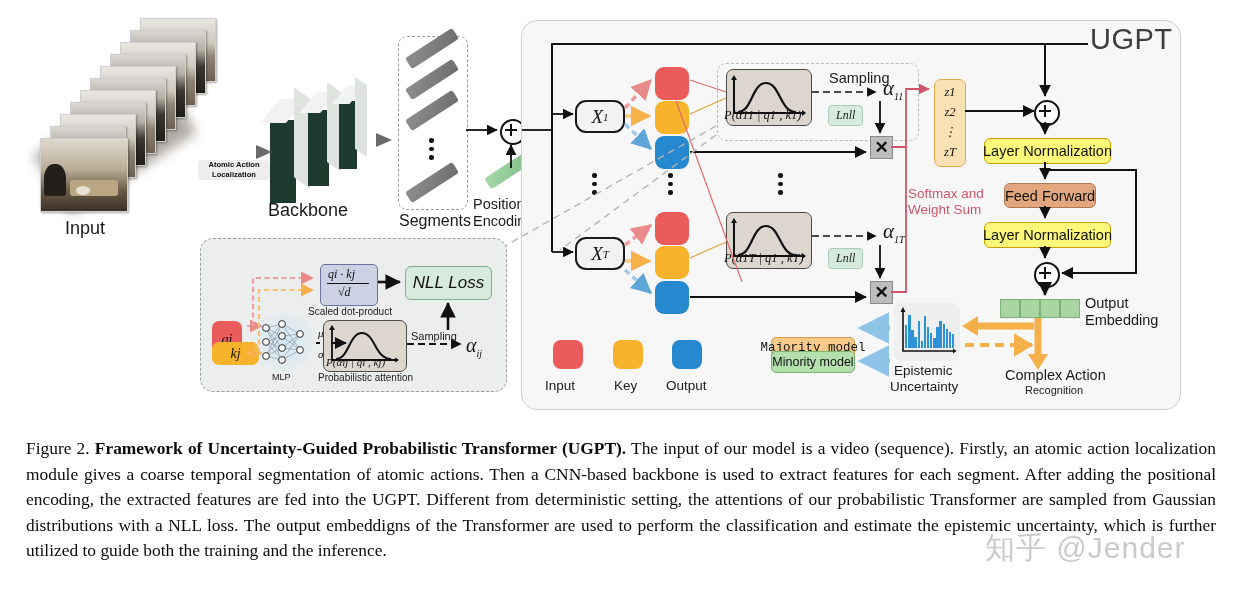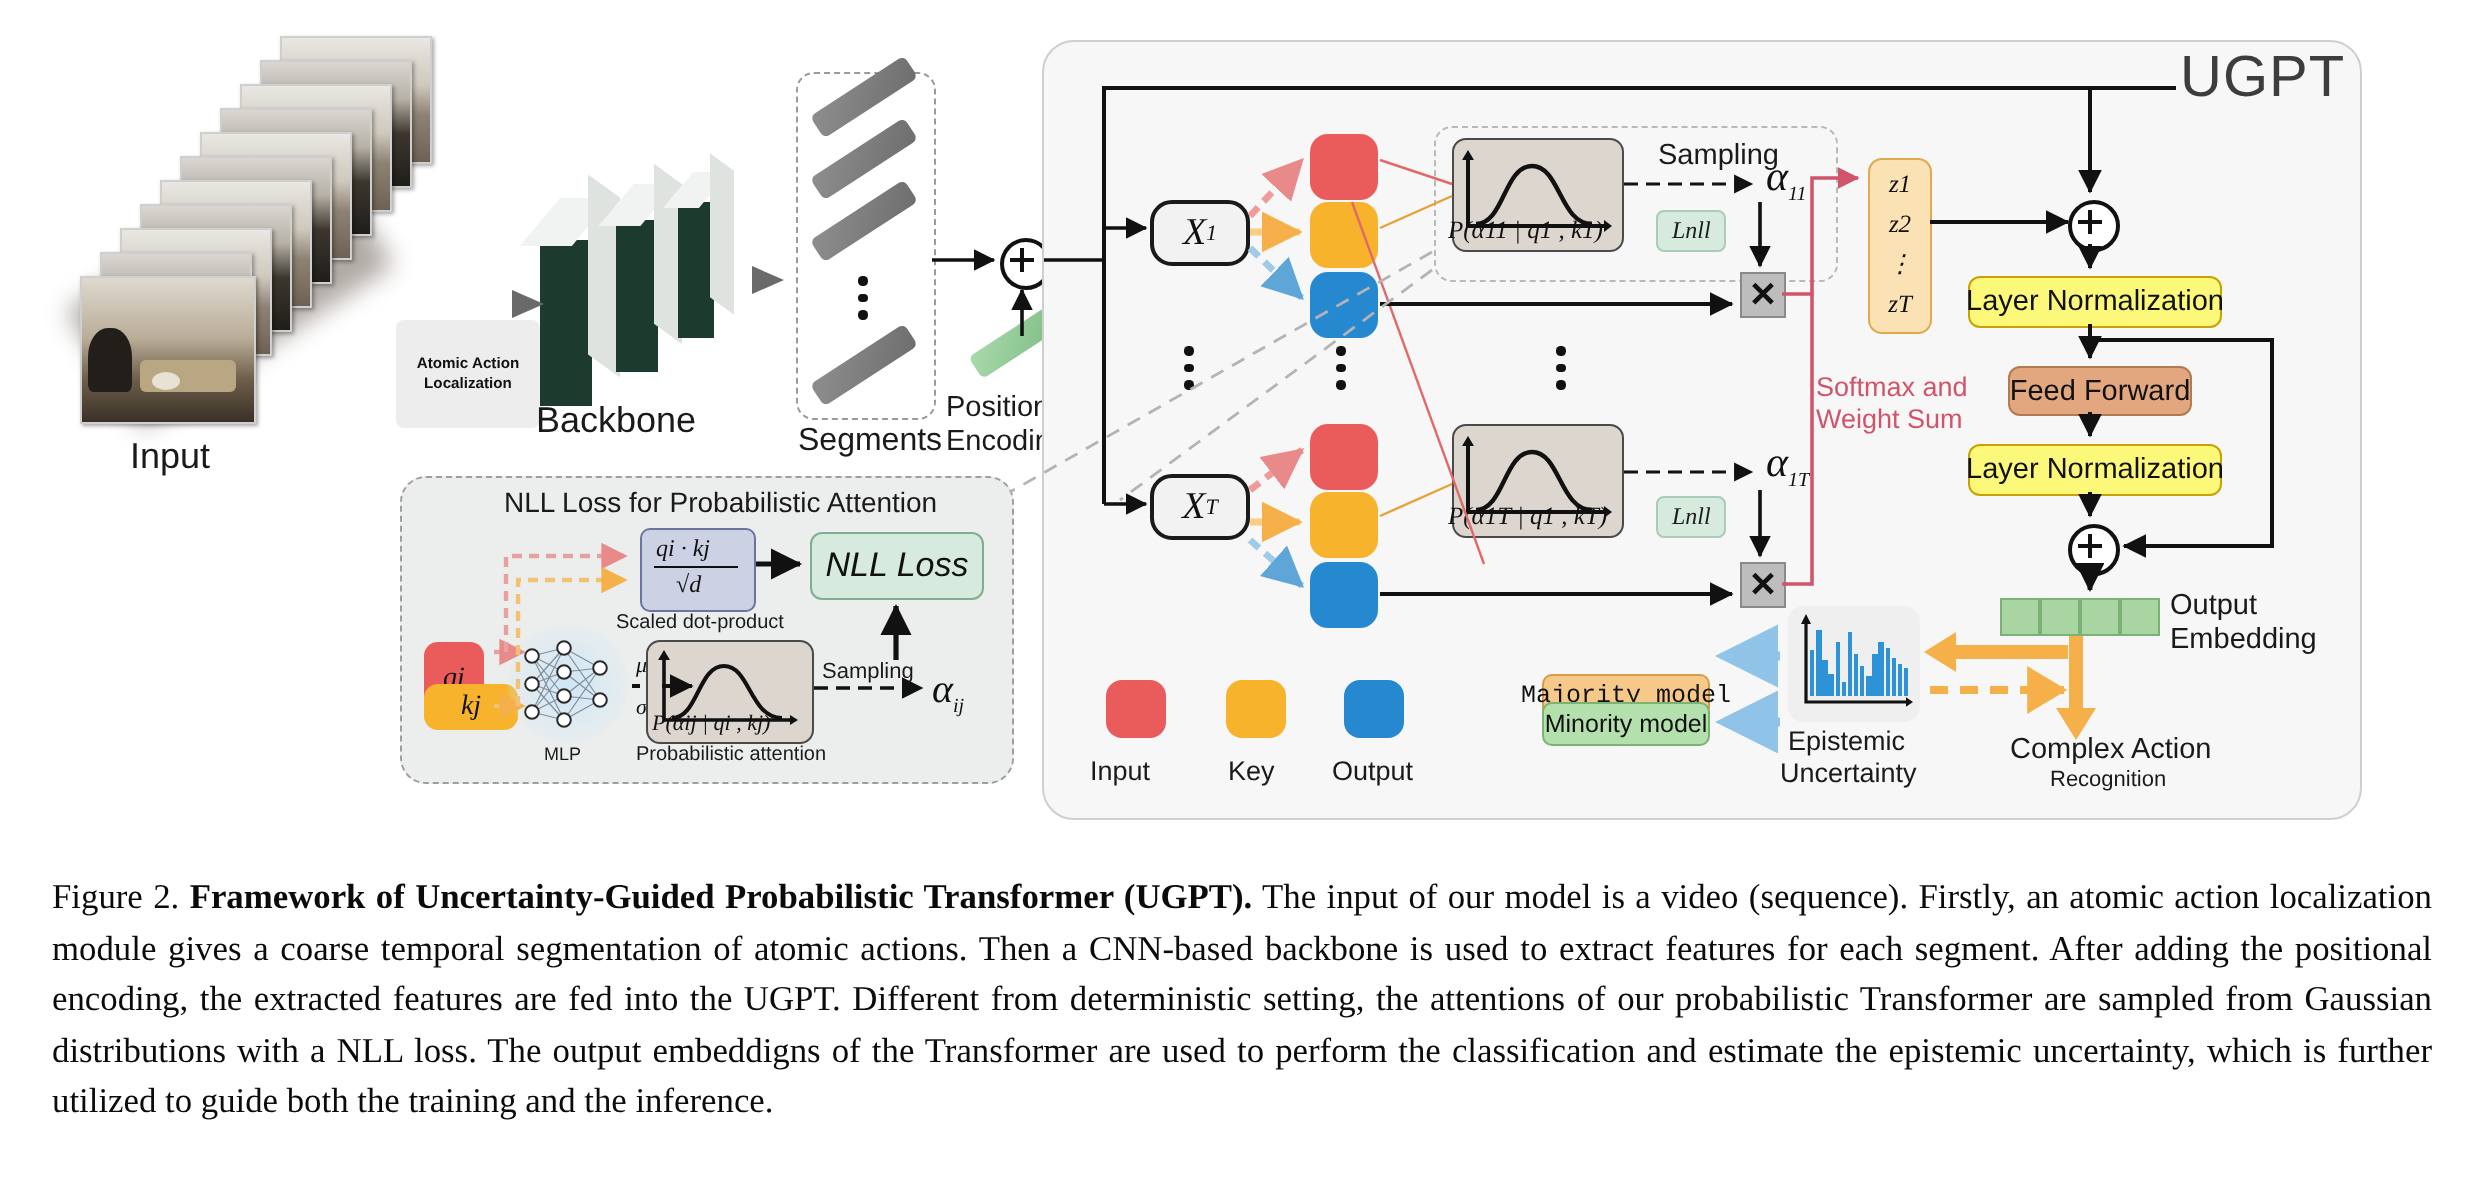--- a/index.html
+++ b/index.html
@@ -116,21 +116,21 @@
           transform:rotate(-33deg);}
 
   
   .vdots{position:absolute;display:flex;flex-direction:column;gap:4px;}
   .vdots i{width:4.5px;height:4.5px;background:#111;border-radius:50%;display:block;}
 
   
   .wm{position:absolute;left:985px;top:528px;font-size:30px;color:#b9b9b9;opacity:.75;
       letter-spacing:1px;font-family:"Liberation Sans",sans-serif;pointer-events:none;}
 
-  .aal{position:absolute;background:#ededed;border-radius:4px;padding:17px 5px;
+  .aal{position:absolute;background:#ededed;border-radius:4px;padding:0 5px;
        font-size:7.6px;font-weight:bold;line-height:10px;text-align:center;color:#111;}
 </style>
 </head>
 <body>
 
 <div class="fig">
 
   <div class="abs" style="left:10px;top:14px;width:215px;height:200px;">
     <div class="abs" style="left:0;top:0;width:215px;height:200px;filter:blur(6px);opacity:.6;">
       <div class="abs" style="left:30px;top:95px;width:150px;height:70px;background:#7a7268;transform:rotate(-33deg);"></div>
@@ -316,21 +316,20 @@
   <div class="pill p-min" style="left:771px;top:351px;width:82px;height:20px;">Minority model</div>
 
   <div class="legchip" style="left:553px;top:340px;background:#ea5b5b;"></div>
   <div class="legchip" style="left:613px;top:340px;background:#f7b32b;"></div>
   <div class="legchip" style="left:672px;top:340px;background:#2688cf;"></div>
   <div class="abs lbl" style="left:545px;top:378px;font-size:13.5px;">Input</div>
   <div class="abs lbl" style="left:614px;top:378px;font-size:13.5px;">Key</div>
   <div class="abs lbl" style="left:666px;top:378px;font-size:13.5px;">Output</div>
 
   <div class="nllpanel"></div>
-  <div class="nlltitle" style="left:252px;top:243px;">NLL Loss for Probabilistic Attention</div>
 
   <div class="qk qk-q" style="left:212px;top:321px;width:30px;height:38px;">
     <span>qi</span>
   </div>
   <div class="qk qk-k" style="left:212px;top:342px;width:47px;height:23px;">
     <span>kj</span>
   </div>
 
   <div class="mlpblob" style="left:254px;top:312px;width:60px;height:60px;"></div>
   <svg class="ov" style="left:254px;top:312px;width:60px;height:60px;" viewBox="0 0 60 60">
@@ -501,13 +500,14 @@
     <path d="M407 344 L461 344" stroke="#111" stroke-width="1.8" stroke-dasharray="7 4" fill="none" marker-end="url(#ablk)"></path>
 
     <path d="M448 330 L448 303" stroke="#111" stroke-width="2.6" fill="none" marker-end="url(#ablk)"></path>
   </svg>
 
   <div class="caption">
     <span>Figure 2.</span>
     <b>Framework of Uncertainty-Guided Probabilistic Transformer (UGPT).</b><span> The input of our model is a video (sequence). Firstly, an atomic action localization module gives a coarse temporal segmentation of atomic actions. Then a CNN-based backbone is used to extract features for each segment. After adding the positional encoding, the extracted features are fed into the UGPT. Different from deterministic setting, the attentions of our probabilistic Transformer are sampled from Gaussian distributions with a NLL loss. The output embeddigns of the Transformer are used to perform the classification and estimate the epistemic uncertainty, which is further utilized to guide both the training and the inference.</span>
   </div>
 
+  <div class="wm">知乎 @Jender</div>
 </div>
 
 </body></html>

